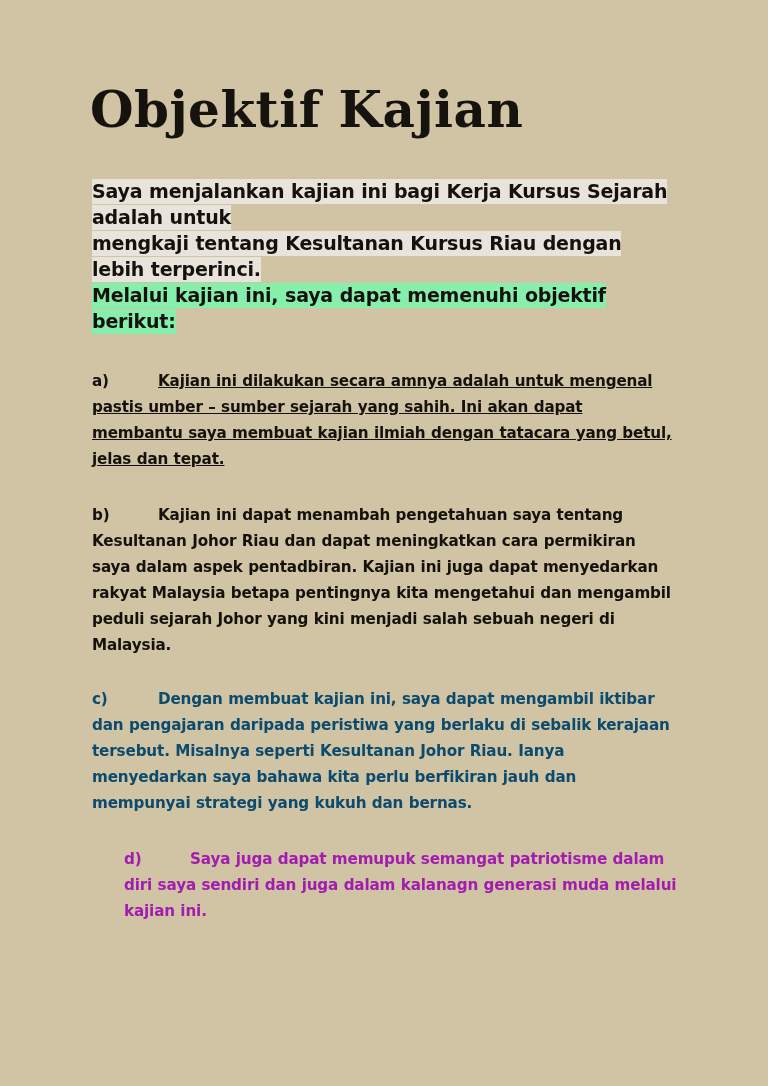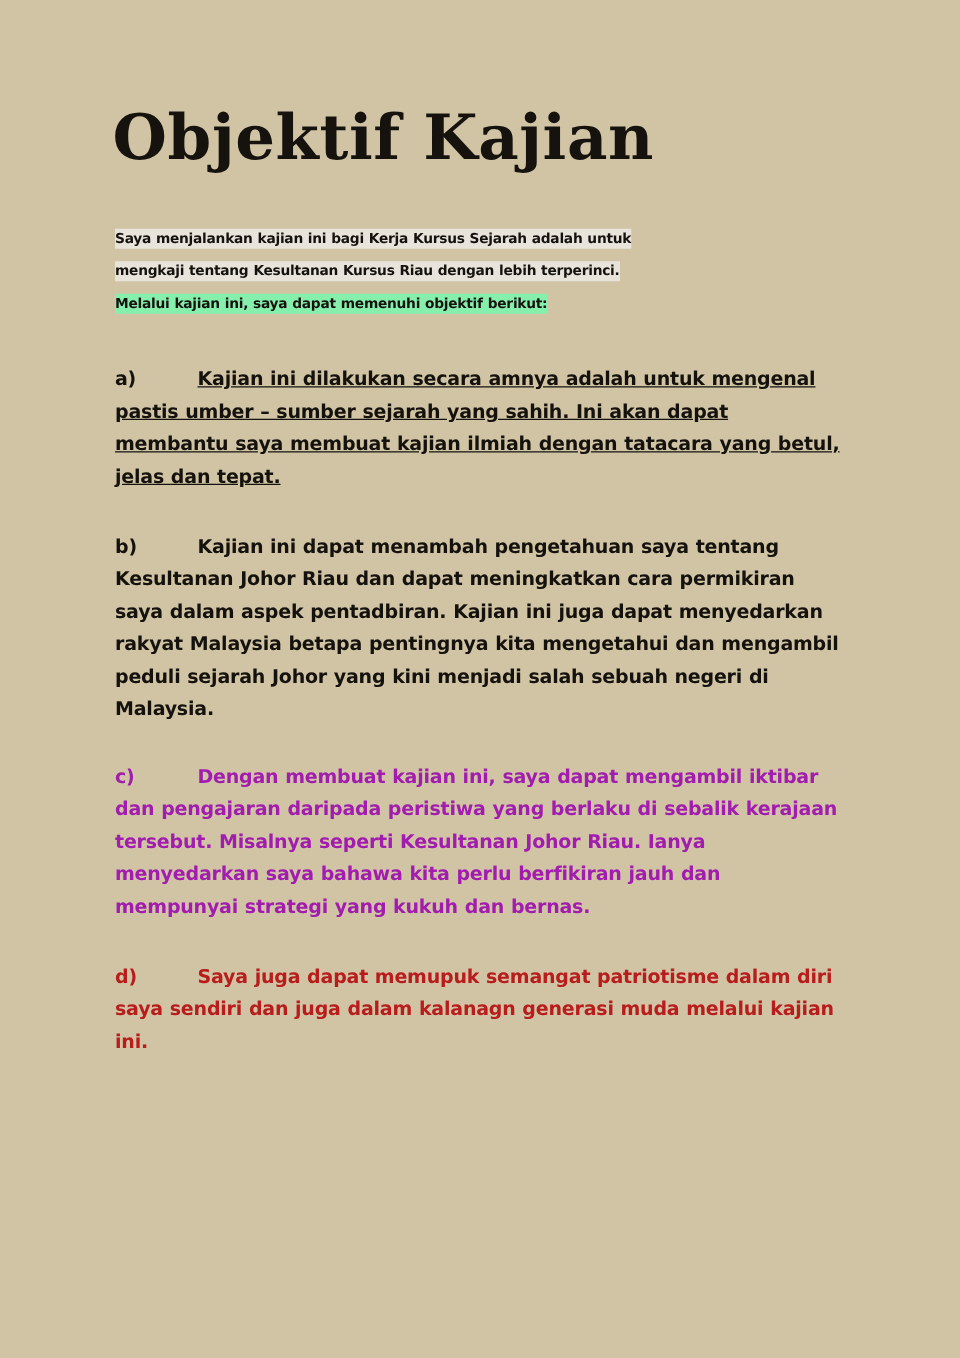--- a/index.html
+++ b/index.html
@@ -50,21 +50,21 @@
     font-weight: 700;
     font-size: 15.2px;
     line-height: 26px;
     color: #15120e;
     letter-spacing: -0.15px;
     word-spacing: 0.3px;
     text-align: left;
   }
   
   .para.highlight {
-    font-size: 11px;
+    font-size: 19px;
     letter-spacing: -0.2px;
   }
   .para.highlight .hl {
     background: #e8e4dc;
     box-decoration-break: clone;
     -webkit-box-decoration-break: clone;
     padding: 1px 0 2px 0;
   }
   
   .gap-intro { height: 34px; }
@@ -94,20 +94,20 @@
     <div class="gap-intro"></div>
 
     <p class="para" style="color: rgb(21, 18, 14); text-decoration: underline;"><span class="marker">a)</span><span>Kajian ini dilakukan secara amnya adalah untuk mengenal pastis umber – sumber sejarah yang sahih. Ini akan dapat membantu saya membuat kajian ilmiah dengan tatacara yang betul, jelas dan tepat.</span></p>
 
     <div class="gap-para"></div>
 
     <p class="para" style="color: rgb(21, 18, 14);"><span class="marker">b)</span><span>Kajian ini dapat menambah pengetahuan saya tentang Kesultanan Johor Riau dan dapat meningkatkan cara permikiran saya dalam aspek pentadbiran. Kajian ini juga dapat menyedarkan rakyat Malaysia betapa pentingnya kita mengetahui dan mengambil peduli sejarah Johor yang kini menjadi salah sebuah negeri di Malaysia.</span></p>
 
     <div class="gap-para-b"></div>
 
-    <p class="para" style="color: #a21caf;"><span class="marker">c)</span><span>Dengan membuat kajian ini, saya dapat mengambil iktibar dan pengajaran daripada peristiwa yang berlaku di sebalik kerajaan tersebut. Misalnya seperti Kesultanan Johor Riau. Ianya menyedarkan saya bahawa kita perlu berfikiran jauh dan mempunyai strategi yang kukuh dan bernas.</span></p>
+    <p class="para" style="color: #0c4a6e;"><span class="marker">c)</span><span>Dengan membuat kajian ini, saya dapat mengambil iktibar dan pengajaran daripada peristiwa yang berlaku di sebalik kerajaan tersebut. Misalnya seperti Kesultanan Johor Riau. Ianya menyedarkan saya bahawa kita perlu berfikiran jauh dan mempunyai strategi yang kukuh dan bernas.</span></p>
 
     <div class="gap-para"></div>
 
-    <p class="para" style="color: #b91c1c;"><span class="marker">d)</span><span>Saya juga dapat memupuk semangat patriotisme dalam diri saya sendiri dan juga dalam kalanagn generasi muda melalui kajian ini.</span></p>
+    <p class="para" style="color: #a21caf; margin-left: 32px;"><span class="marker">d)</span><span>Saya juga dapat memupuk semangat patriotisme dalam diri saya sendiri dan juga dalam kalanagn generasi muda melalui kajian ini.</span></p>
 
   </div>
 </div>
 
 </body></html>

